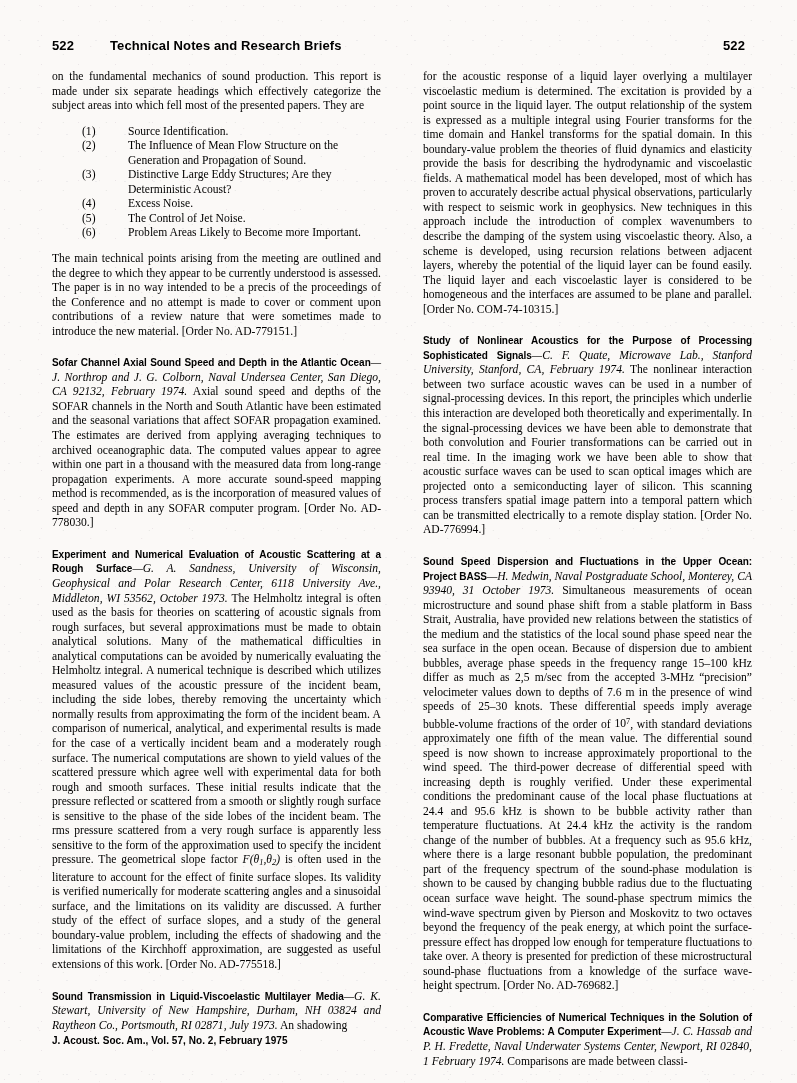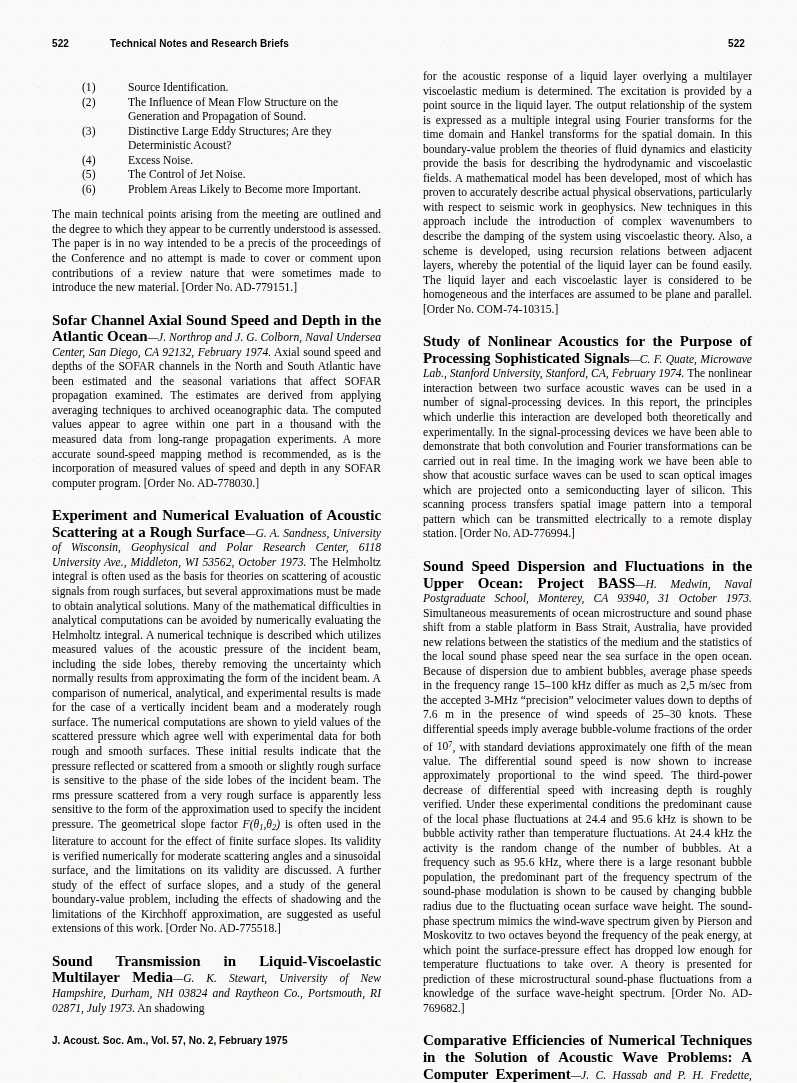--- a/index.html
+++ b/index.html
@@ -38,21 +38,21 @@
 
   
   .runhead {
     position: absolute;
     top: 38px;
     left: 52px;
     right: 52px;
     height: 14px;
     font-family: "Liberation Sans", sans-serif;
     font-weight: bold;
-    font-size: 10px;
+    font-size: 13px;
     letter-spacing: .1px;
   }
   .runhead .folio-left { position: absolute; left: 0; top: 0; }
   .runhead .runtitle   { position: absolute; left: 58px; top: 0; }
   .runhead .folio-right{ position: absolute; right: 0; top: 0; }
 
   
   .columns {
     position: absolute;
     top: 70px;
@@ -72,23 +72,23 @@
 
   
   .para {
     margin: 0 0 0 0;
     text-align: justify;
   }
 
   .entry { margin-top: 17px; }
 
   .art-title {
-    font-family: Liberation Serif, serif;
+    font-family: Liberation Sans, sans-serif;
     font-weight: bold;
-    font-size: 15px;
+    font-size: 10px;
     letter-spacing: -.05px;
   }
   .art-byline {
     font-style: italic;
   }
   .art-body { }
 
   
   .numlist {
     margin: 11px 0 11px 0;
@@ -130,20 +130,21 @@
   <div class="runhead">
     <span class="folio-left">522</span>
     <span class="runtitle">Technical Notes and Research Briefs</span>
     <span class="folio-right">522</span>
   </div>
 
   <div class="columns">
 
     <div class="col">
 
+      <p class="para">on the fundamental mechanics of sound production.  This report is made under six separate headings which effectively categorize the subject areas into which fell most of the presented papers.  They are</p>
 
       <ul class="numlist">
         <li>
           <span class="num">(1)</span>
           <span>Source Identification.</span>
         </li>
         <li>
           <span class="num">(2)</span>
           <span>The Influence of Mean Flow Structure on the Generation and Propagation of Sound.</span>
         </li>

